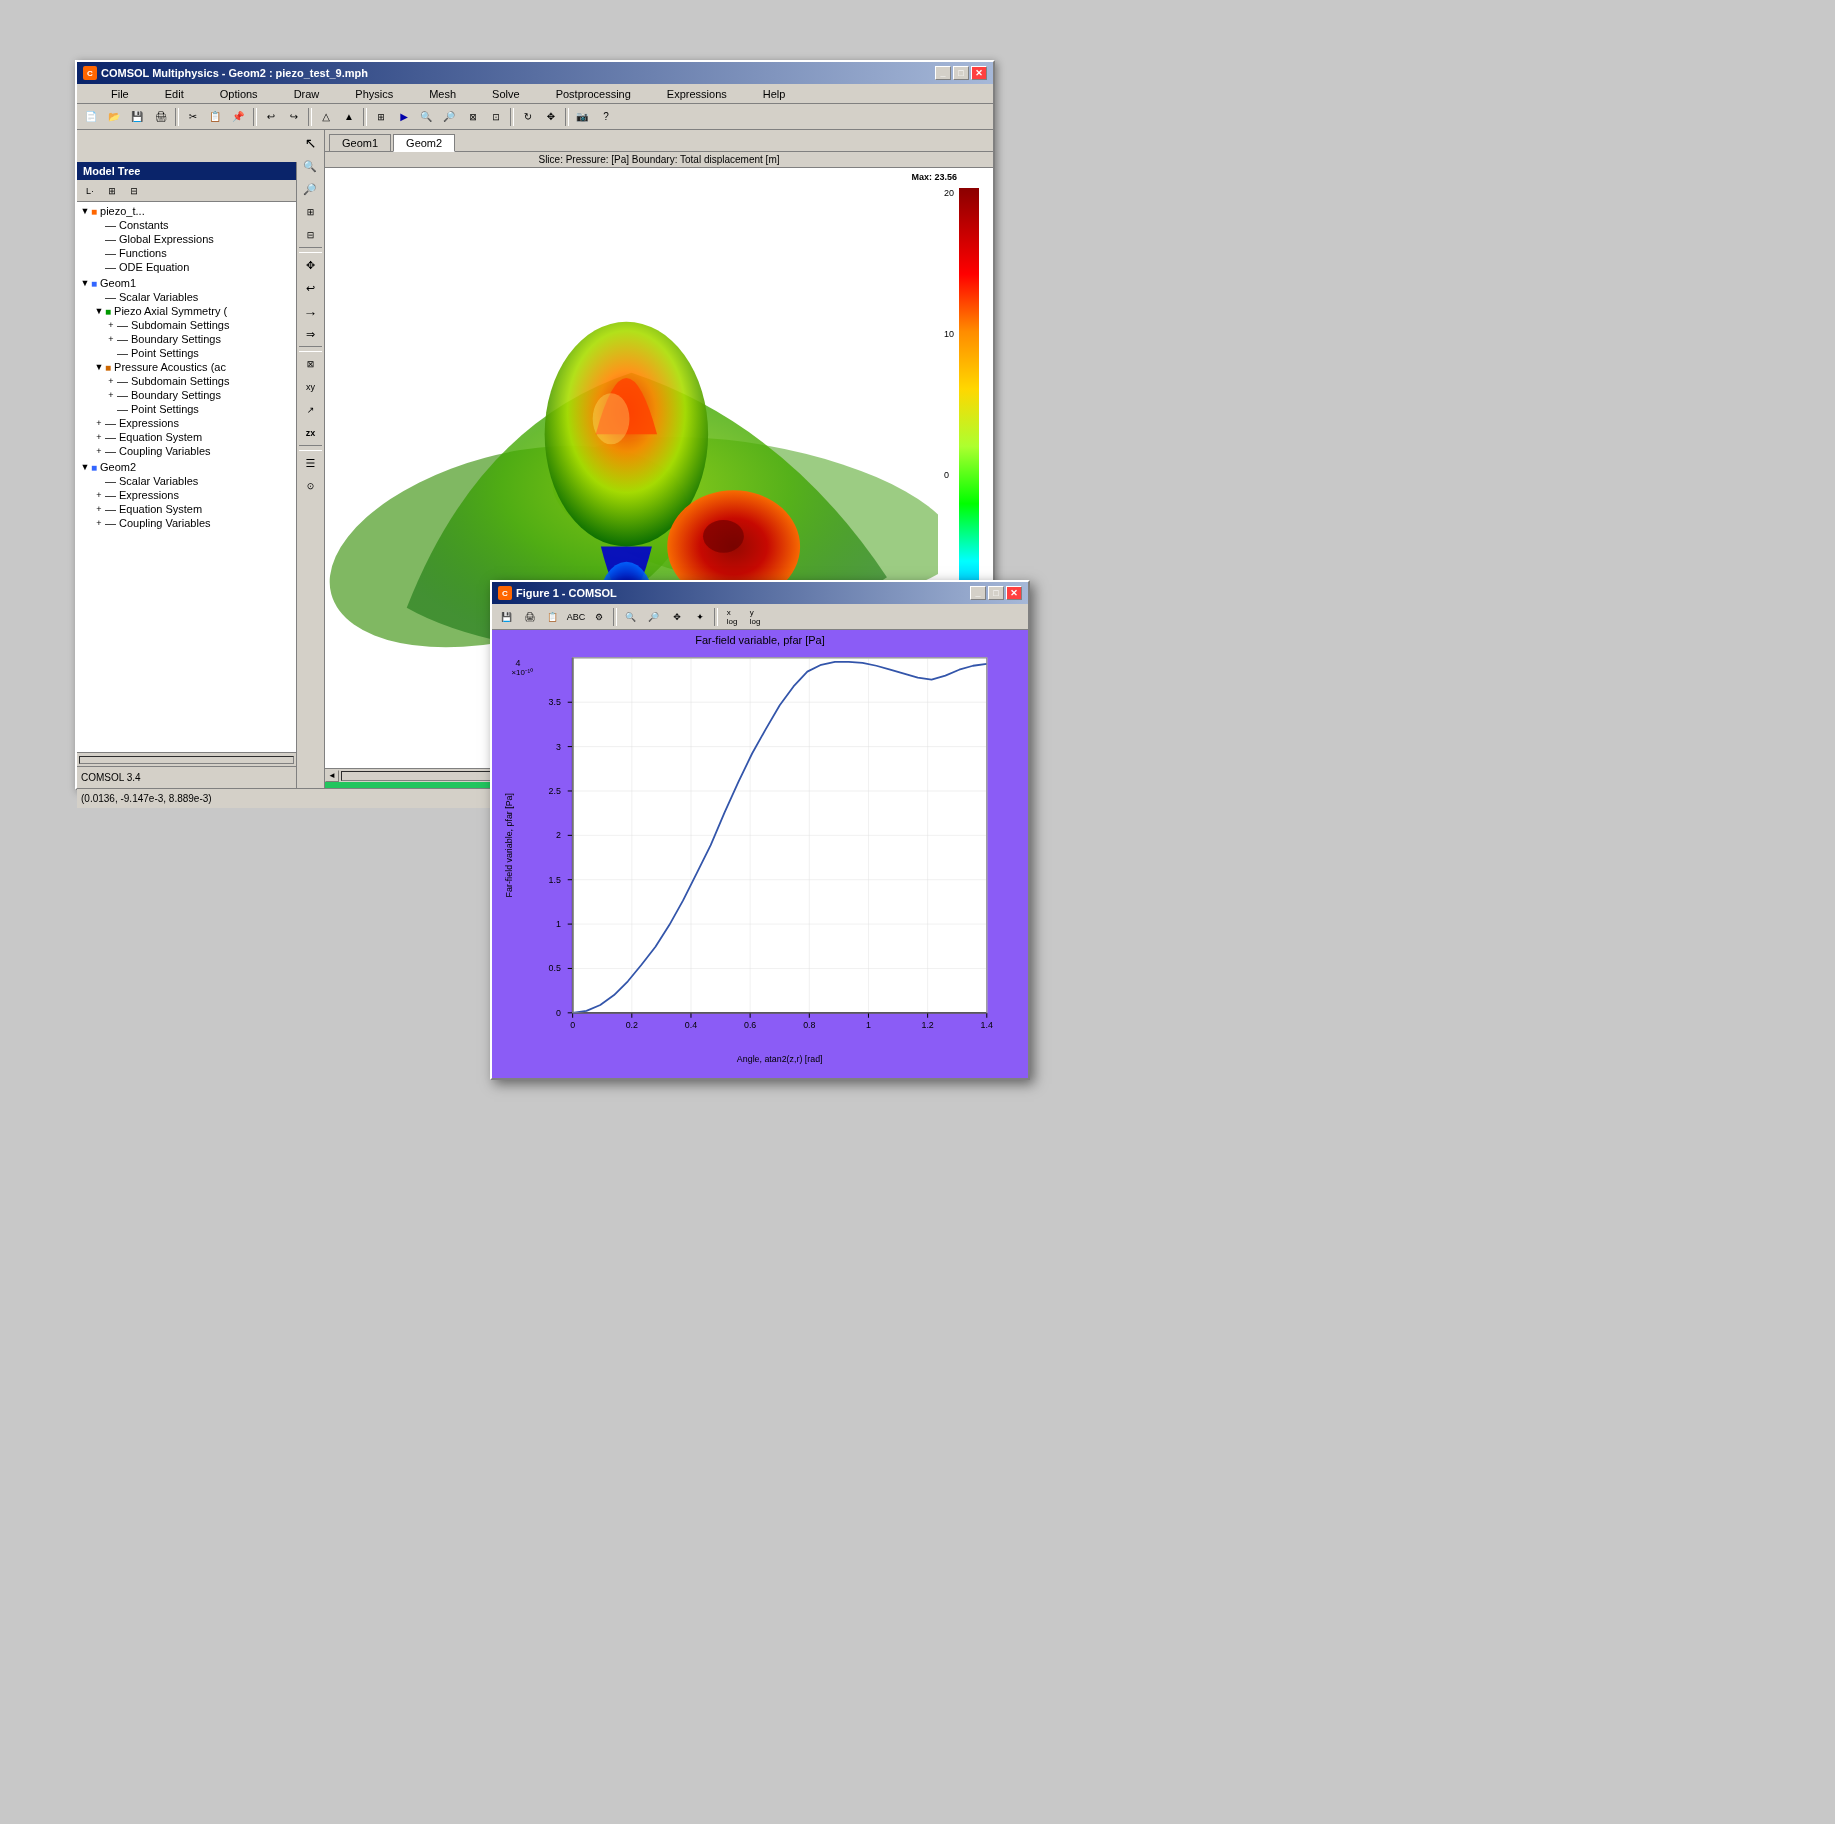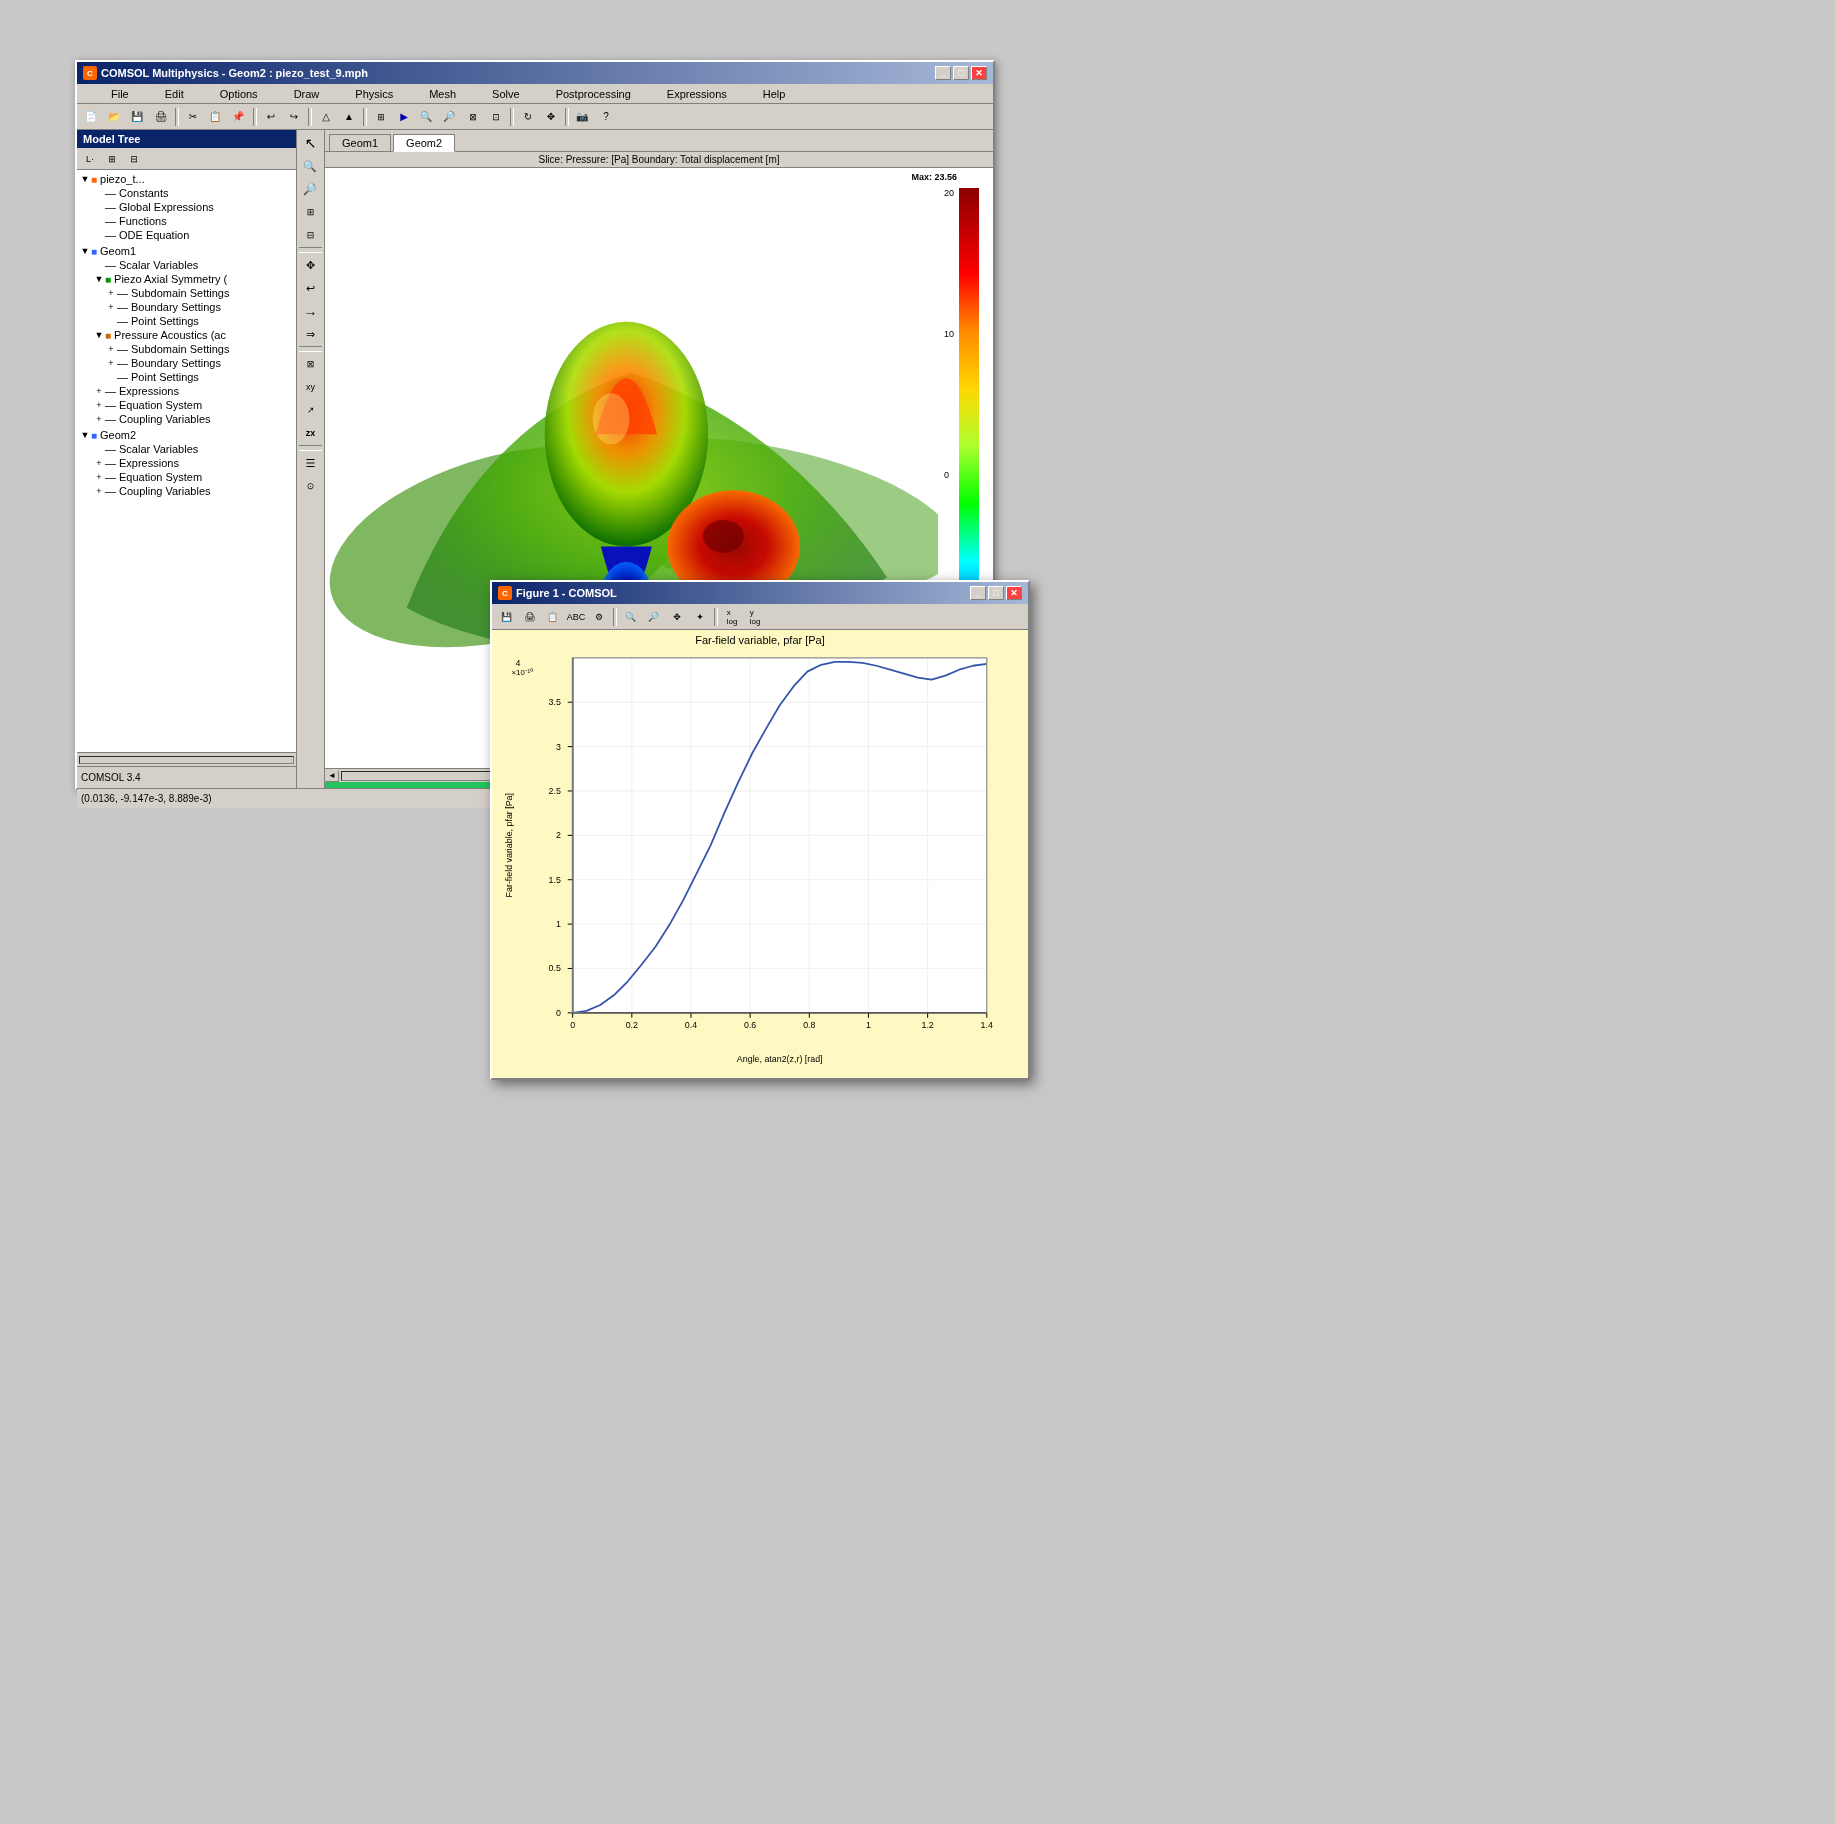--- a/index.html
+++ b/index.html
@@ -123,20 +123,21 @@
       height: calc(100% - 68px);
     }
 
     
     .left-panel {
       width: 220px;
       background: #d4d0c8;
       border-right: 1px solid #808080;
       display: flex;
       flex-direction: column;
+      margin-top: 32px;
     }
 
     .panel-header {
       background: #0a246a;
       color: white;
       font-size: 11px;
       font-weight: bold;
       padding: 3px 6px;
       height: 18px;
       display: flex;
@@ -361,21 +362,21 @@
       height: 26px;
       background: #d4d0c8;
       display: flex;
       align-items: center;
       padding: 2px 4px;
       gap: 1px;
       border-bottom: 1px solid #808080;
     }
 
     .figure-content {
-      background: #fef9c3;
+      background: #8b5cf6;
       height: calc(100% - 48px);
       position: relative;
       padding: 4px;
     }
 
     .plot-title {
       text-align: center;
       font-size: 11px;
       margin-bottom: 2px;
     }

